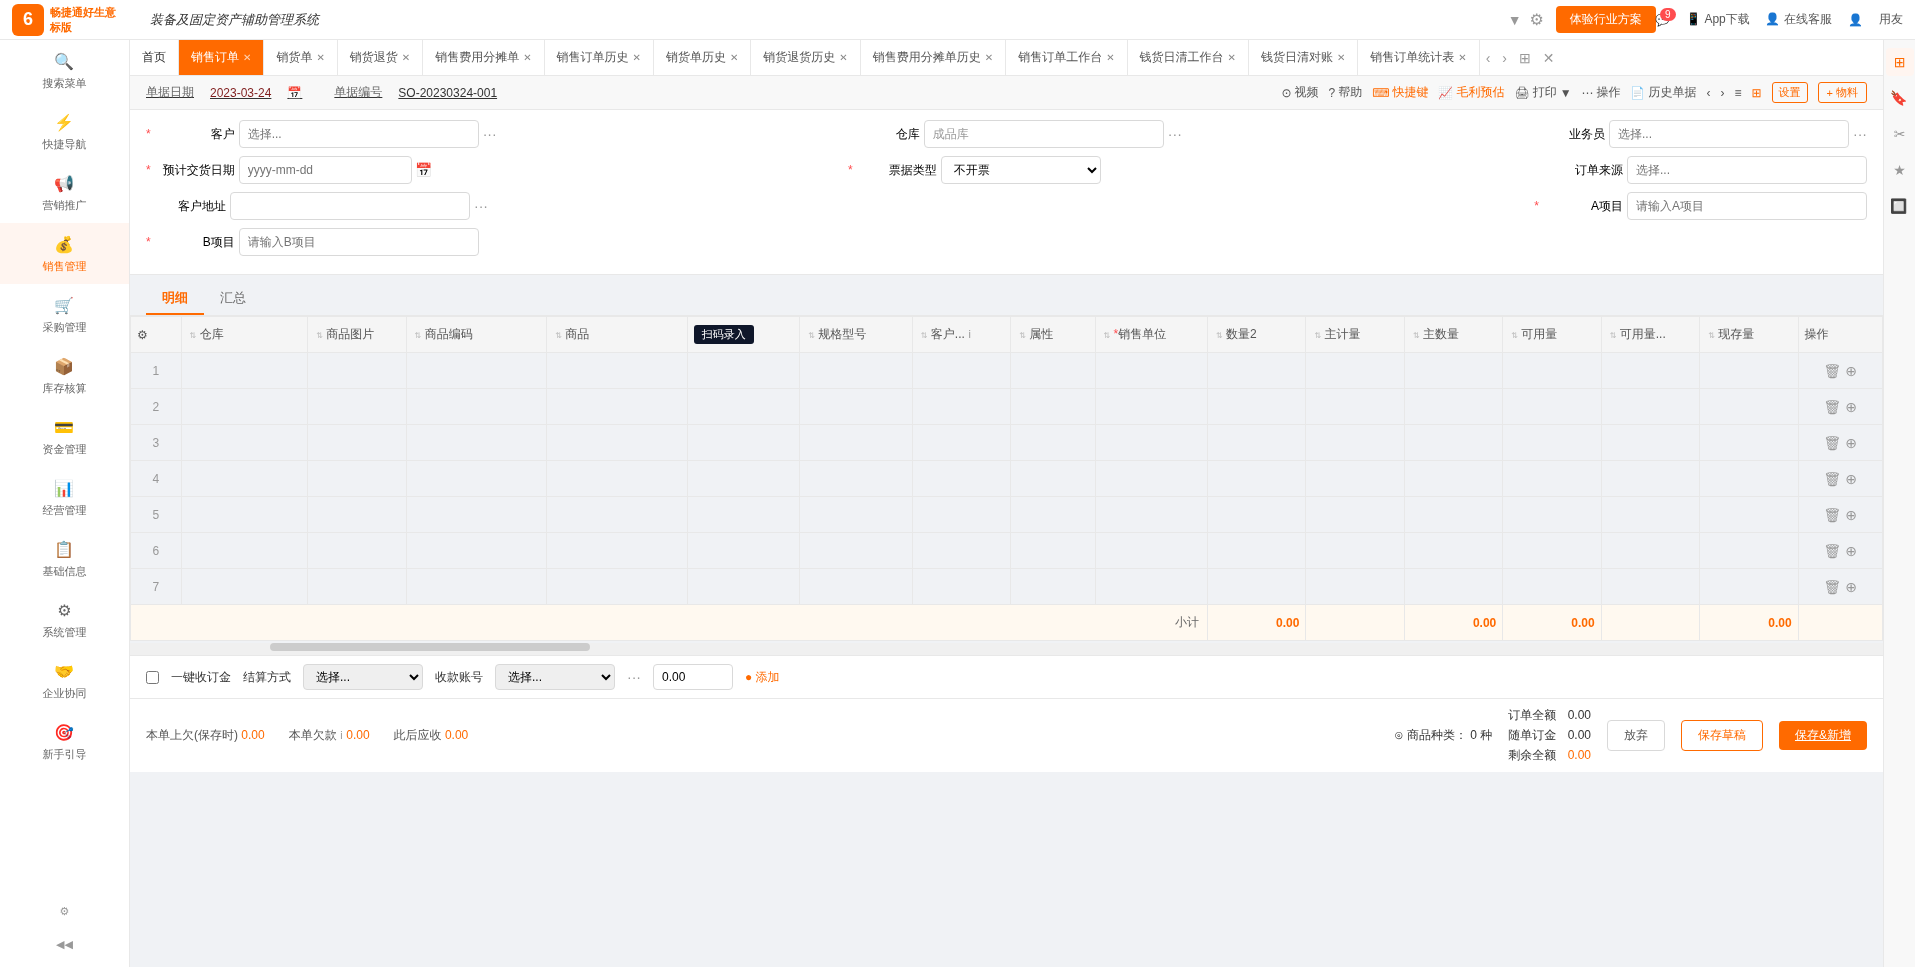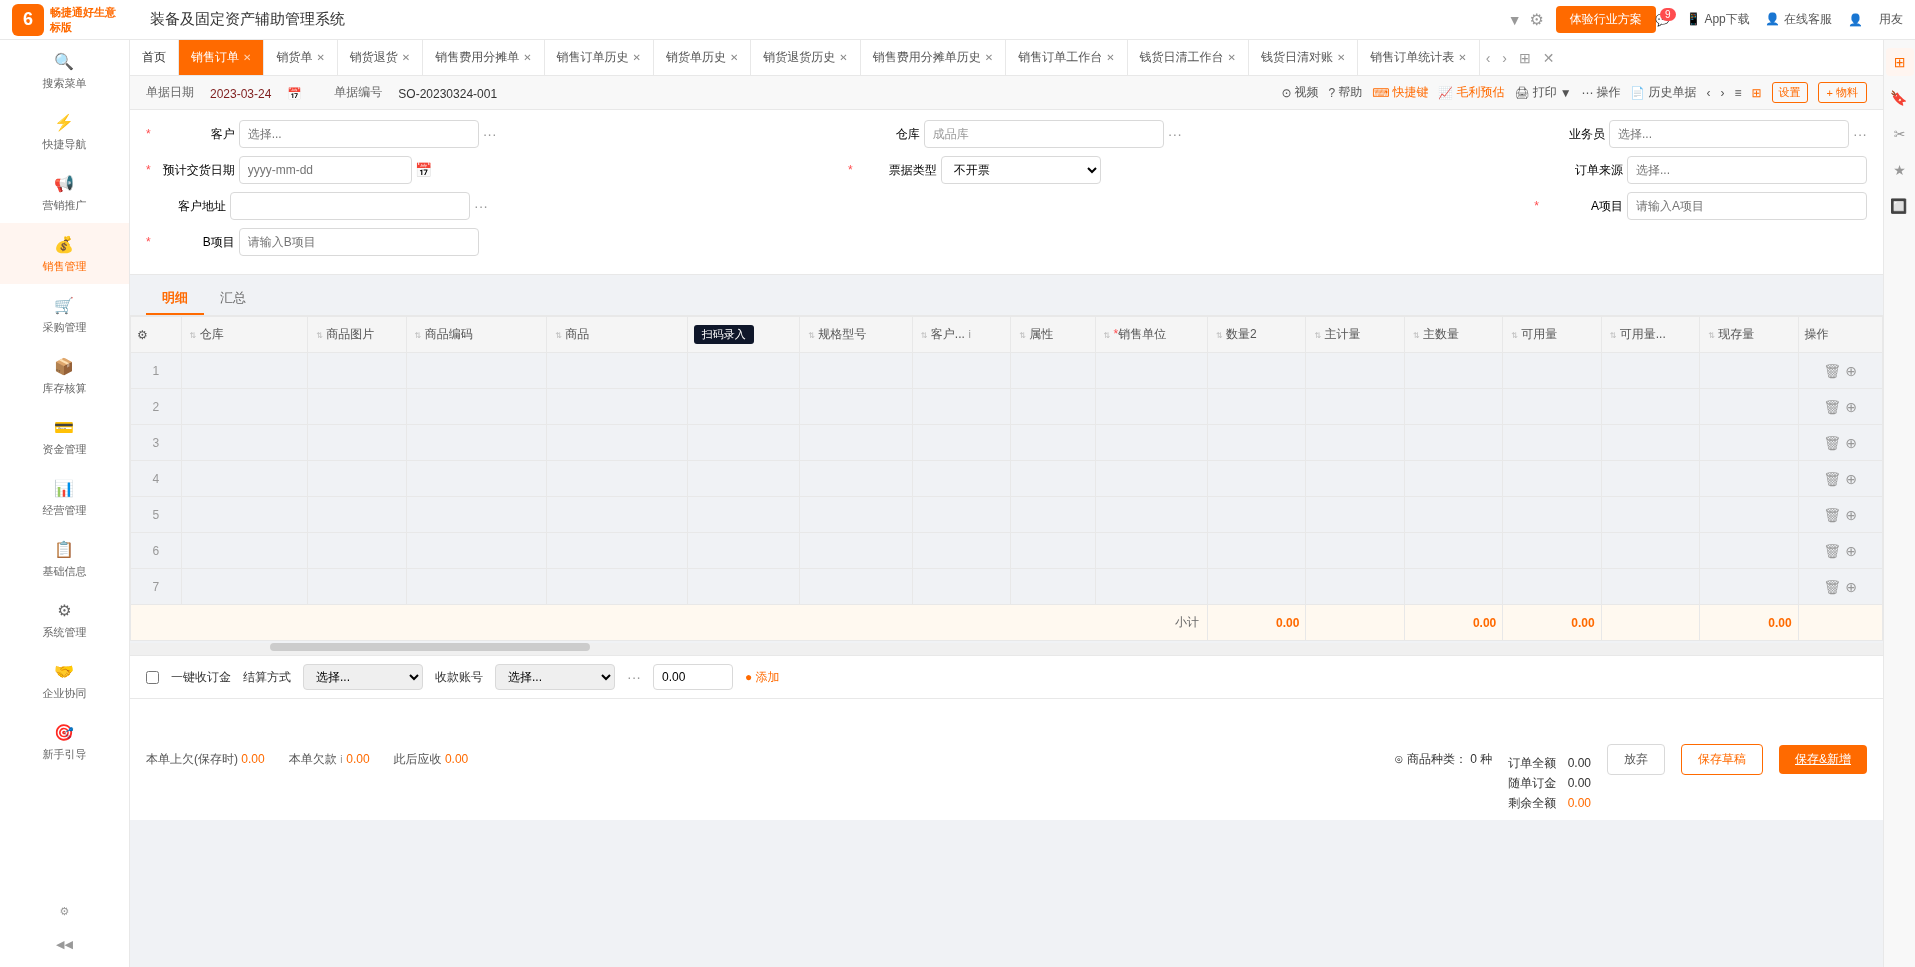--- a/index.html
+++ b/index.html
@@ -3,21 +3,21 @@
   <meta charset="utf-8">
   <style>
     * { box-sizing: border-box; margin: 0; padding: 0; }
     body { font-family: 'Microsoft YaHei', Arial, sans-serif; font-size: 12px; background: #f0f2f5; color: #333; overflow: hidden; height: 967px; width: 1915px; }
     
     
     .top-bar { height: 40px; background: #fff; display: flex; align-items: center; padding: 0 12px; border-bottom: 1px solid #e8e8e8; position: relative; z-index: 100; }
     .logo-area { display: flex; align-items: center; width: 130px; }
     .logo-icon { width: 32px; height: 32px; background: #ff6a00; border-radius: 6px; display: flex; align-items: center; justify-content: center; color: white; font-size: 18px; font-weight: bold; margin-right: 6px; }
     .logo-text { font-size: 11px; color: #ff6a00; line-height: 1.3; font-weight: bold; }
-    .system-title { flex: 1; font-size: 15px; color: #333; padding-left: 8px; }
+    .system-title { flex: 1; font-size: 13px; color: #333; padding-left: 8px; font-style: italic; }
     .btn-industry { background: #ff6a00; color: white; border: none; padding: 5px 14px; border-radius: 4px; cursor: pointer; font-size: 12px; }
     .top-user-area { display: flex; align-items: center; gap: 16px; font-size: 12px; color: #555; }
     .notification-icon { position: relative; }
     .badge { position: absolute; top: -5px; right: -5px; background: #ff4d4f; color: white; border-radius: 8px; font-size: 10px; padding: 1px 4px; min-width: 16px; text-align: center; }
     
     
     .main-layout { display: flex; height: calc(967px - 40px); }
     
     
     .sidebar { width: 130px; background: #fff; border-right: 1px solid #e8e8e8; display: flex; flex-direction: column; }
@@ -37,21 +37,21 @@
     .tab.home { background: #fff; color: #333; }
     .tab-close { font-size: 10px; opacity: 0.7; }
     .tab-nav-btn { padding: 0 6px; cursor: pointer; color: #999; border: none; background: none; font-size: 14px; }
     
     
     .page-content { flex: 1; overflow: auto; padding: 0; }
     .form-area { background: #fff; padding: 10px 16px; border-bottom: 1px solid #e8e8e8; }
     
     
     .toolbar { display: flex; align-items: center; justify-content: space-between; padding: 6px 16px; background: #f8f8f8; border-bottom: 1px solid #e8e8e8; }
-    .toolbar-left { display: flex; align-items: flex-end; gap: 16px; font-size: 12px; }
+    .toolbar-left { display: flex; align-items: center; gap: 16px; font-size: 12px; text-decoration: underline; }
     .toolbar-right { display: flex; align-items: center; gap: 10px; font-size: 12px; color: #555; }
     .toolbar-right span { cursor: pointer; display: flex; align-items: center; gap: 3px; }
     
     
     .form-row { display: flex; align-items: center; margin-bottom: 8px; flex-wrap: wrap; gap: 8px; }
     .form-field { display: flex; align-items: center; gap: 4px; min-width: 280px; }
     .form-label { color: #000000; white-space: nowrap; font-size: 12px; min-width: 80px; text-align: right; }
     .required-star { color: #ff4d4f; }
     .form-input { border: 1px solid #d9d9d9; border-radius: 4px; padding: 4px 8px; font-size: 12px; height: 28px; min-width: 160px; color: #999; background: #fff; }
     .form-input-wide { min-width: 240px; }
@@ -621,21 +621,21 @@
         <div style="display:flex; align-items:center; gap:16px;">
           <div class="footer-summary">
             <div class="summary-line">
               <span>
                 <span>⊙</span>
                 <span>商品种类：</span>
                 <span>0 种</span>
               </span>
             </div>
           </div>
-          <div style="display:flex; flex-direction:column; gap:3px; text-align:right; font-size:12px;margin-top:48px;">
+          <div style="display:flex; flex-direction:column; gap:3px; text-align:right; font-size:12px;">
             <div>
               <span>订单全额</span>
               <span style="margin-left:8px;">0.00</span>
             </div>
             <div>
               <span>随单订金</span>
               <span style="margin-left:8px;">0.00</span>
             </div>
             <div>
               <span>剩余全额</span>

